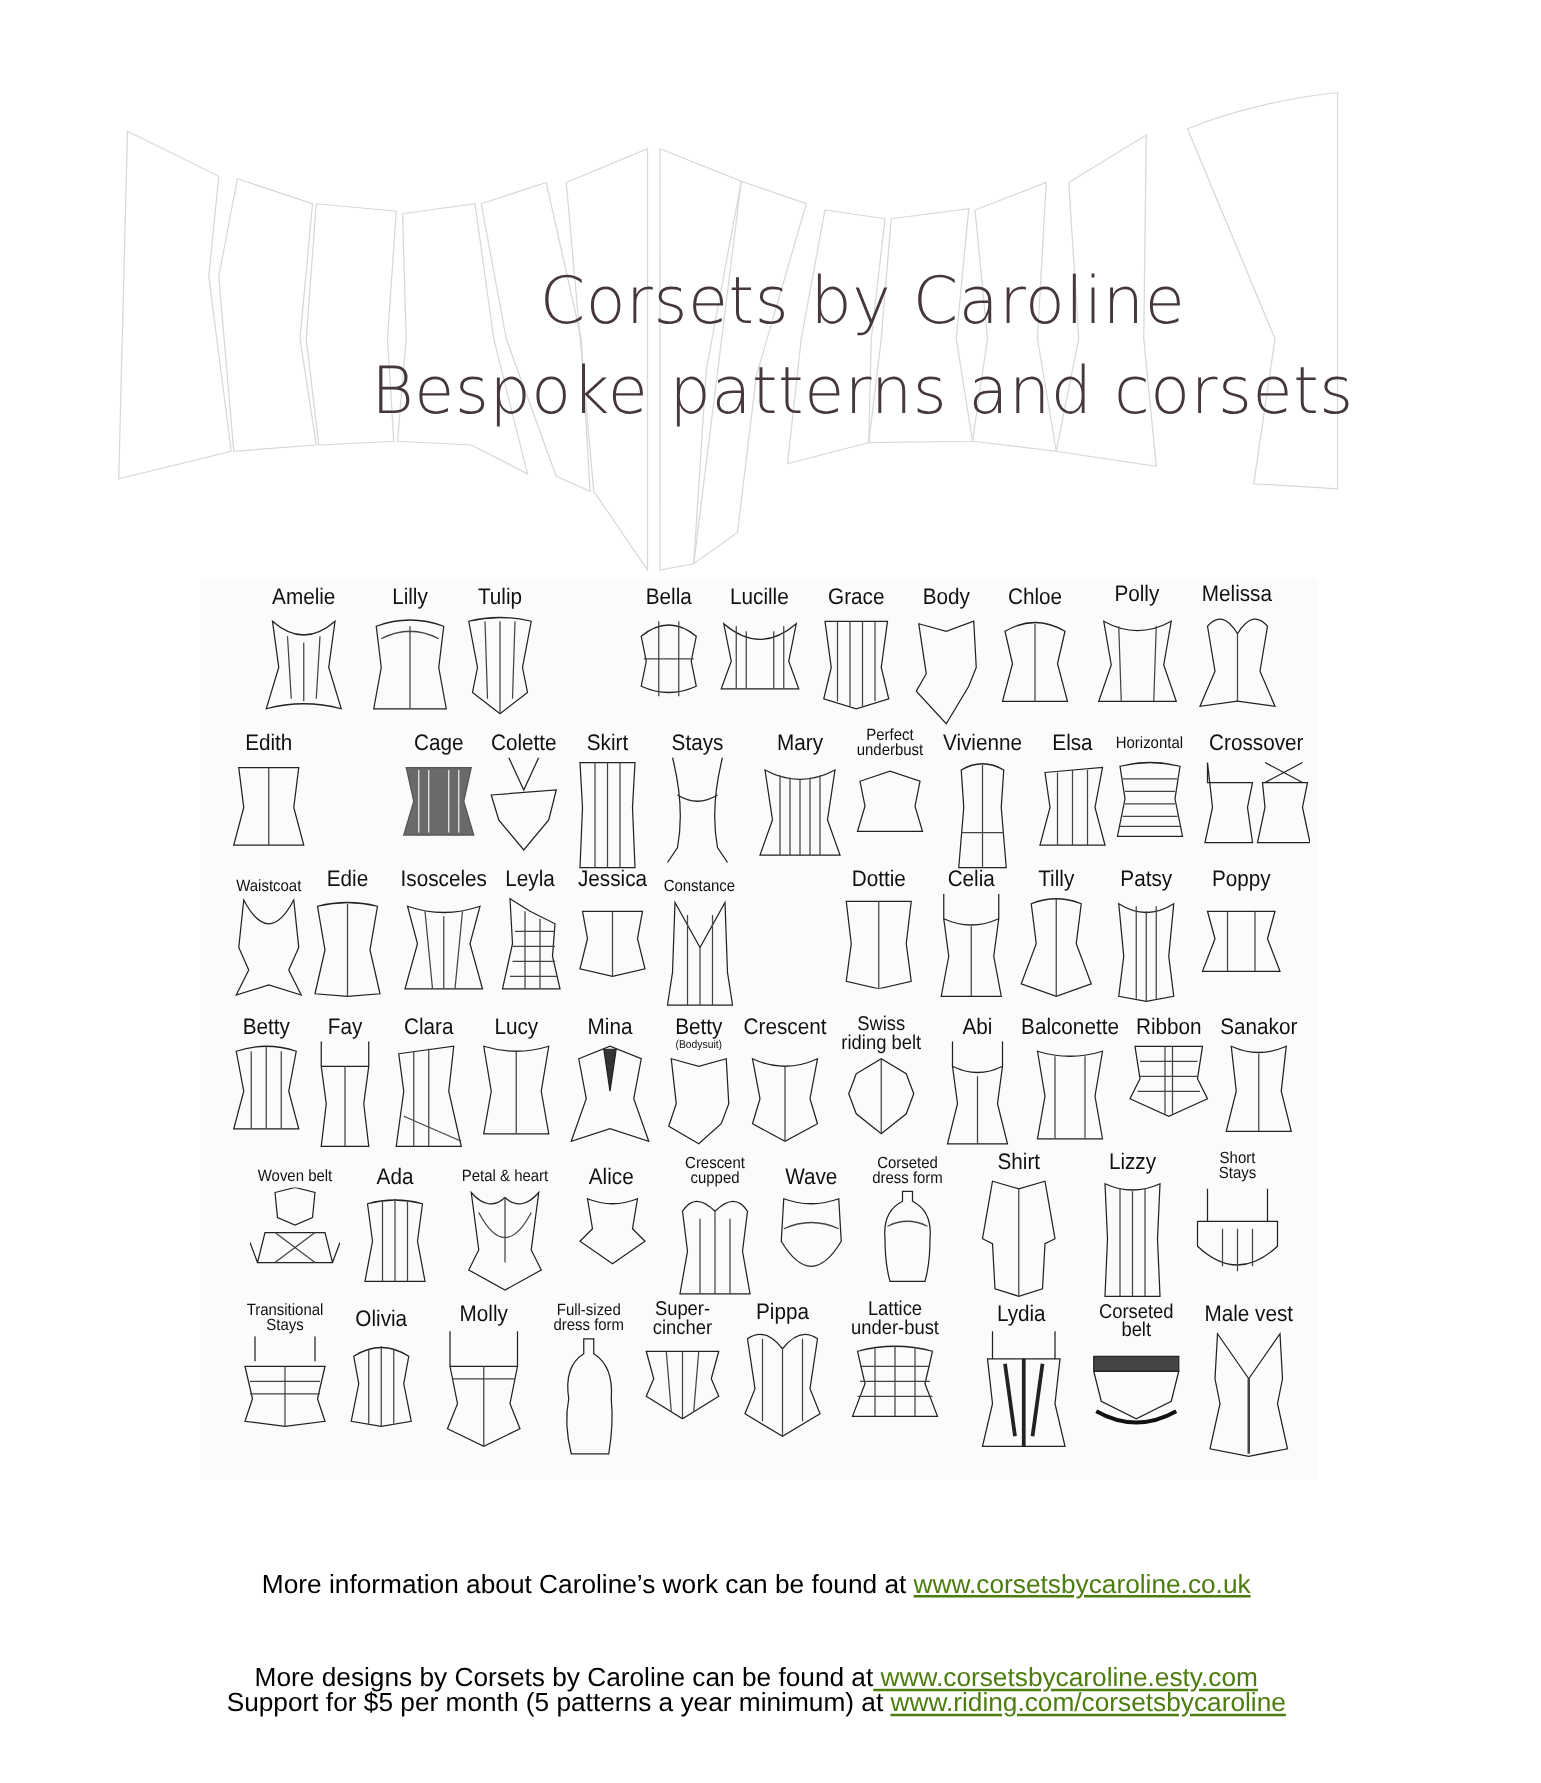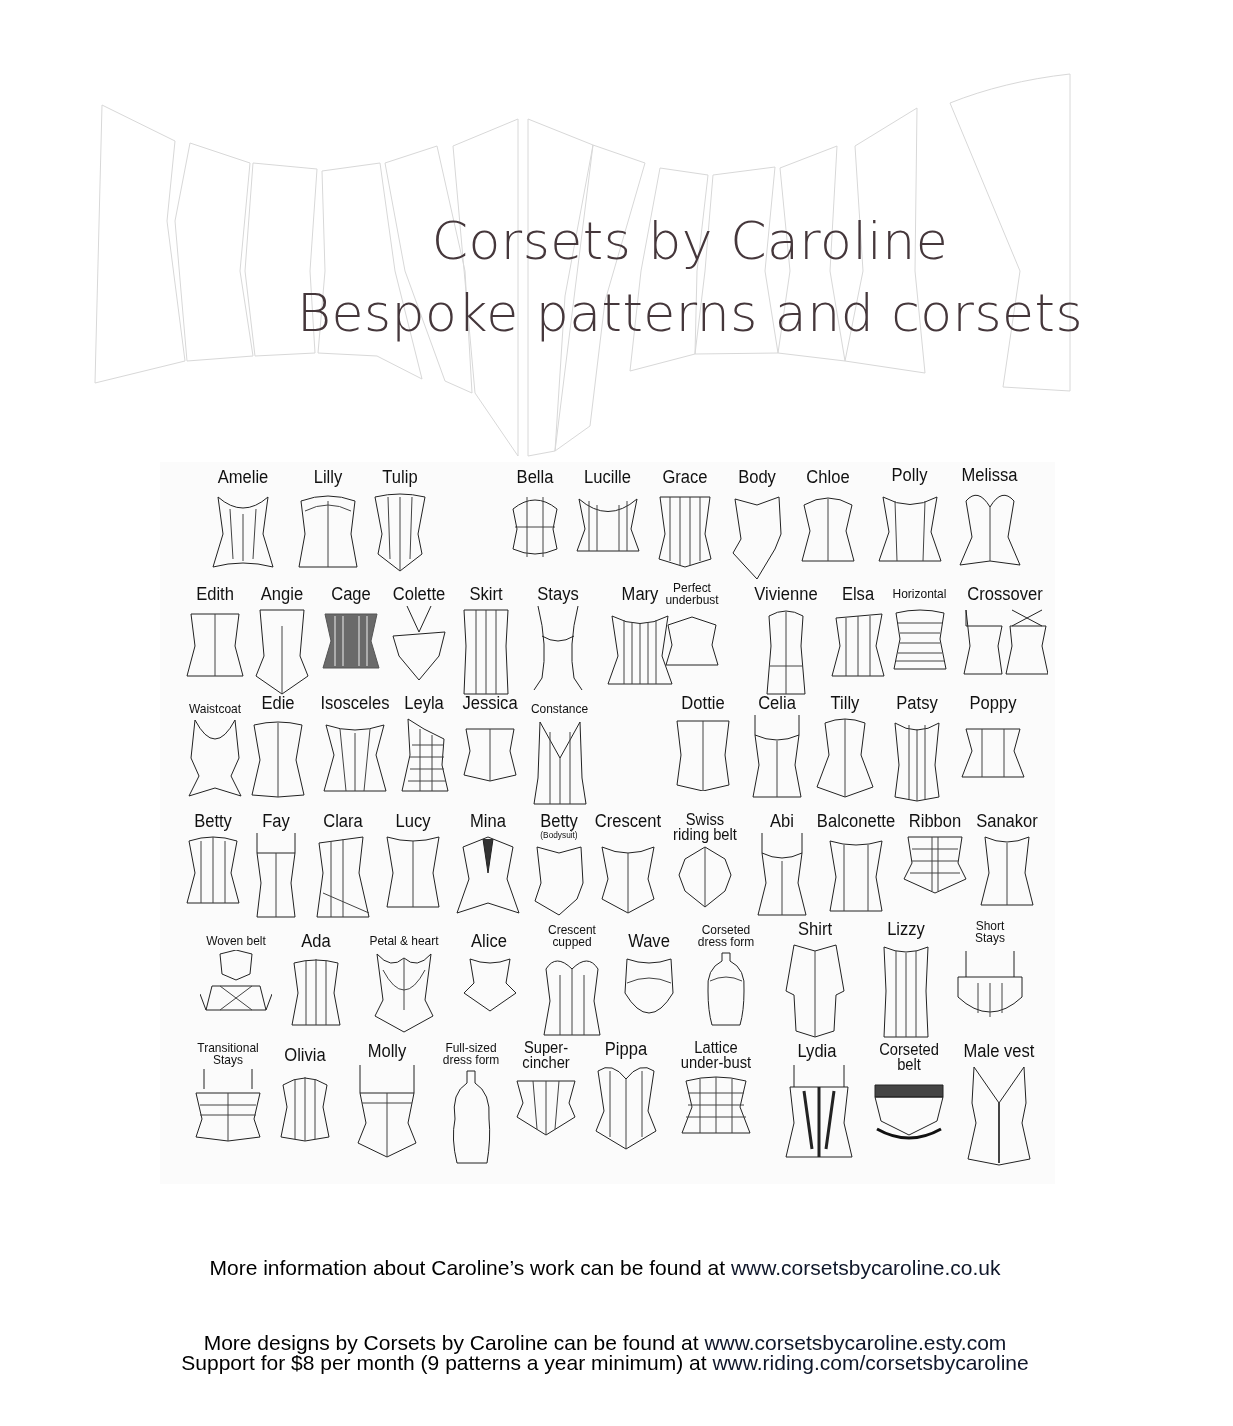--- a/index.html
+++ b/index.html
@@ -11,21 +11,21 @@
   .t2 { top:267px; font-size:52px; }
   .grid { position:absolute; left:160px; top:462px; width:895px; height:722px; background:#fbfbfb; }
   .cell { position:absolute; text-align:center; color:#111; }
   .lbl { font-size:18px; line-height:18px; white-space:nowrap; display:block; transform:scaleX(0.92); }
   .lbl.small { font-size:13px; line-height:13px; }
   .lbl.sub { font-size:9px; line-height:10px; }
   .lbl.two { font-size:16px; line-height:15px; white-space:pre; }
   .lbl.two-s { font-size:13px; line-height:12px; white-space:pre; }
   .cell svg { display:block; margin:3px auto 0; }
   .footer { position:absolute; left:0; width:1210px; text-align:center; font-size:21px; color:#000; }
-  .footer a { color:#0f172a; }
+  .footer a { color:#4d7c0f; text-decoration:underline; }
   .f1 { top:1256px; } .f2 { top:1303px;margin-top:28px; } .f3 { top:1351px; }
 </style>
 </head>
 <body>
 
 <div class="banner">
   <svg width="1030" height="390" viewBox="0 0 1030 390">
     <g fill="none" stroke="#d8d8d8" stroke-width="1">
       <path d="M17 34 L90 70 L82 150 L100 290 L10 312 Z"></path>
       <path d="M105 72 L165 92 L155 200 L168 285 L102 290 L90 150 Z"></path>
@@ -118,27 +118,20 @@
       </svg>
     </div>
 
   <div class="cell" style="left:20px;top:123px;width:70px">
       <span class="lbl">Edith</span>
       <svg width="60" height="80">
         <path d="M6 8 L54 8 L50 40 L58 70 L2 70 L10 40 Z" fill="none" stroke="#222"></path>
         <path d="M30 8 V70" stroke="#444"></path>
       </svg>
     </div>
-  <div class="cell" style="left:88px;top:123px;width:68px">
-      <span class="lbl">Angie</span>
-      <svg width="60" height="90">
-        <path d="M8 4 L52 4 L48 50 L56 70 L30 88 L4 70 L12 50 Z" fill="none" stroke="#222"></path>
-        <path d="M30 20 V88" stroke="#444"></path>
-      </svg>
-    </div>
   <div class="cell" style="left:158px;top:123px;width:66px">
       <span class="lbl">Cage</span>
       <svg width="60" height="70">
         <path d="M4 8 L56 8 L50 35 L58 62 L2 62 L10 35 Z" fill="#6a6a6a" stroke="#555"></path>
         <path d="M14 10 V60 M22 10 V60 M38 10 V60 M46 10 V60" stroke="#eee"></path>
       </svg>
     </div>
   <div class="cell" style="left:226px;top:123px;width:66px">
       <span class="lbl">Colette</span>
       <svg width="60" height="80">
@@ -159,21 +152,21 @@
         <path d="M10 0 Q20 40 14 72 L6 84 M50 0 Q40 40 46 72 L54 84 M14 30 Q30 40 46 30" fill="none" stroke="#222"></path>
       </svg>
     </div>
   <div class="cell" style="left:442px;top:123px;width:76px">
       <span class="lbl">Mary</span>
       <svg width="68" height="84">
         <path d="M6 10 Q34 25 62 10 L56 50 L66 78 L2 78 L12 50 Z" fill="none" stroke="#222"></path>
         <path d="M18 14 V78 M26 16 V78 M34 18 V78 M42 16 V78 M50 14 V78" stroke="#444"></path>
       </svg>
     </div>
-  <div class="cell" style="left:497px;top:120px;width:70px">
+  <div class="cell" style="left:517px;top:120px;width:70px">
       <span class="lbl two-s">Perfect
 underbust</span>
       <svg width="60" height="60">
         <path d="M6 16 L30 8 L54 16 L50 36 L56 56 L4 56 L10 36 Z" fill="none" stroke="#222"></path>
       </svg>
     </div>
   <div class="cell" style="left:588px;top:123px;width:76px">
       <span class="lbl">Vivienne</span>
       <svg width="50" height="90">
         <path d="M8 10 Q25 0 42 10 L40 40 L44 88 L6 88 L10 40 Z" fill="none" stroke="#222"></path>
@@ -511,13 +504,13 @@
       <span class="lbl">Male vest</span>
       <svg width="70" height="104">
         <path d="M10 4 L35 40 L60 4 L62 40 L58 60 L66 96 L35 102 L4 96 L12 60 L8 40 Z" fill="none" stroke="#222"></path>
         <path d="M35 40 V100" stroke="#444" stroke-width="2"></path>
       </svg>
     </div>
 </div>
 
 <div class="footer f1"><span>More information about Caroline’s work can be found at </span><a>www.corsetsbycaroline.co.uk</a></div>
 <div class="footer f2"><span>More designs by Corsets by Caroline can be found at</span><a> www.corsetsbycaroline.esty.com</a></div>
-<div class="footer f3"><span>Support for $8 per month (9 patterns a year minimum) at </span><a>www.riding.com/corsetsbycaroline</a></div>
+<div class="footer f3"><span>Support for $5 per month (5 patterns a year minimum) at </span><a>www.riding.com/corsetsbycaroline</a></div>
 
 </body></html>

